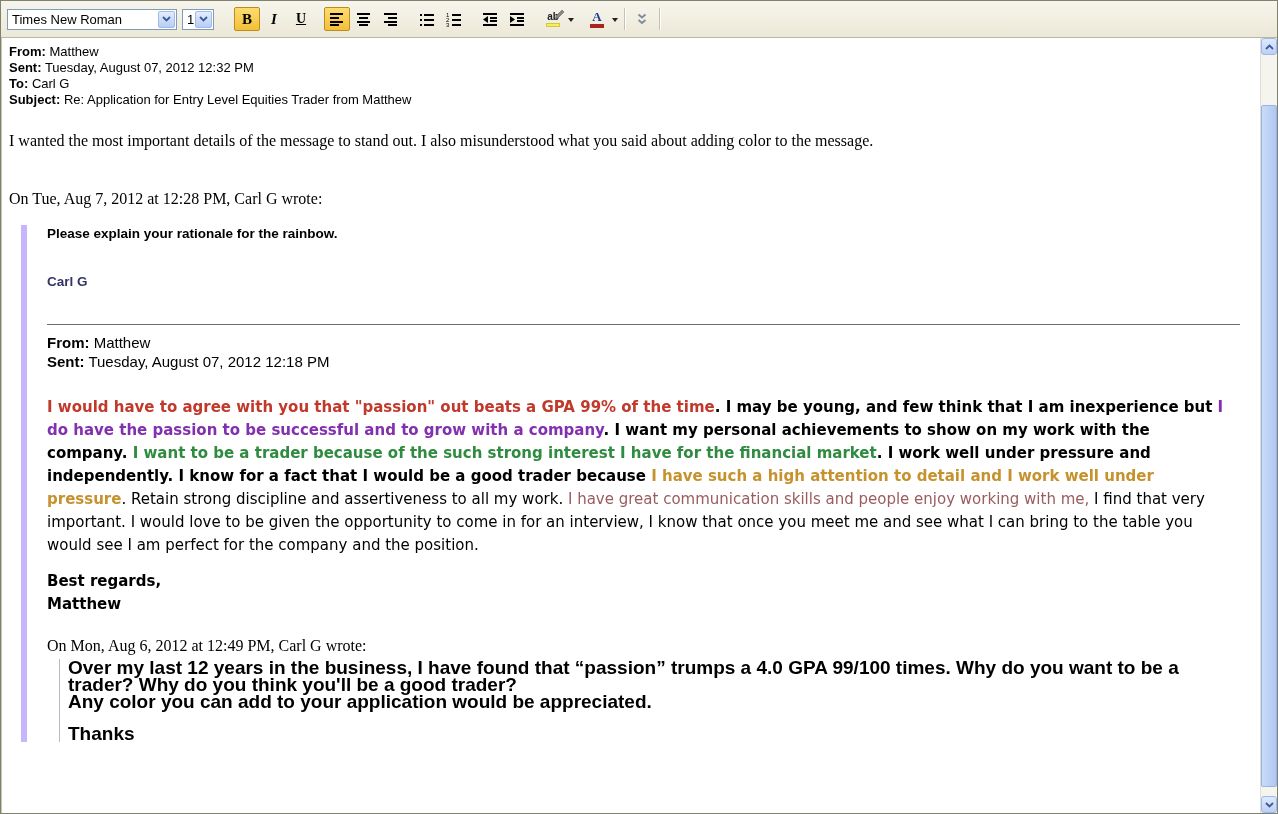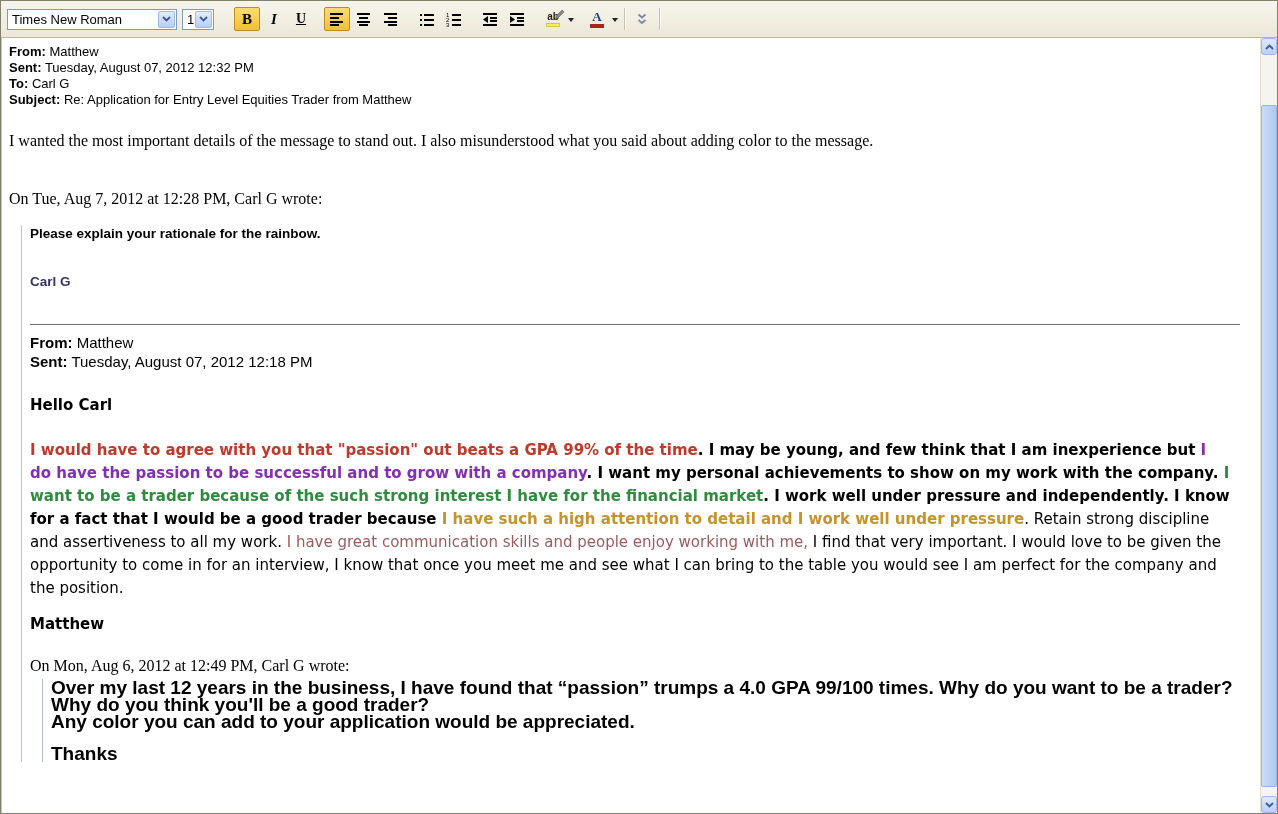--- a/index.html
+++ b/index.html
@@ -46,21 +46,21 @@
   
   .main { flex:1; display:flex; min-height:0; background:#fff;justify-content:space-between; }
   .content {
     flex:1; overflow:hidden; padding:6px 16px 0 7px;
     border-left:1px solid #c9c5b4; color:#000;
   }
   .hdr1 { font-size:13px; line-height:16px; }
   .hdr1 b { font-weight:bold; }
   .intro { font-family:"Liberation Serif",serif; font-size:16px; margin-top:24px; }
   .attr1 { font-family:"Liberation Serif",serif; font-weight:normal; font-size:16px; margin-top:40px; }
-  .quote1 { margin-left:12px; border-left:1px solid #c4b5fd; padding-left:8px; margin-top:17px; }
+  .quote1 { margin-left:12px; border-left:6px solid #c4b5fd; padding-left:20px; margin-top:17px; }
   .q-bold { font-size:13.5px; font-weight:bold; line-height:18px; }
   .sig-navy { font-size:13.5px; font-weight:bold; color:#333366; }
   .quote1 .sig-navy { margin-top:31px; }
   .rule { border:none; border-top:1px solid #6e6e6e; margin:35px 4px 8px 0; }
   .hdr2 { font-size:15px; line-height:19px; }
   .comic { font-family:"DejaVu Sans",sans-serif; }
   .greeting { font-size:15px; font-weight:bold; margin-top:25px; }
   .rainbow { font-size:15px; line-height:23px; margin-top:25px; padding-right:12px; text-align:left; }
   .closing { font-size:15px; font-weight:bold; line-height:23px; margin-top:13px; }
   .attr2 { font-family:"Liberation Serif",serif; font-size:16px; margin-top:21px; }
@@ -256,25 +256,25 @@
         <div class="q-bold">Please explain your rationale for the rainbow.</div>
         <div class="sig-navy">Carl G</div>
 
         <hr class="rule">
 
         <div class="hdr2">
           <div><b>From:</b> <span>Matthew</span></div>
           <div><b>Sent:</b> <span>Tuesday, August 07, 2012 12:18 PM</span></div>
         </div>
 
-        <div class="greeting comic">Hello Carl</div>
 
         <div class="rainbow comic"><span style="color: rgb(192, 57, 43); font-weight: bold;">I would have to agree with you that "passion" out beats a GPA 99% of the time</span><span style="color: rgb(0, 0, 0); font-weight: bold;">. I may be young, and few think that I am inexperience but </span><span style="color: rgb(130, 48, 176); font-weight: bold;">I do have the passion to be successful and to grow with a company</span><span style="color: rgb(0, 0, 0); font-weight: bold;">. I want my personal achievements to show on my work with the company. </span><span style="color: rgb(47, 139, 63); font-weight: bold;">I want to be a trader because of the such strong interest I have for the financial market</span><span style="color: rgb(0, 0, 0); font-weight: bold;">. I work well under pressure and independently. I know for a fact that I would be a good trader because </span><span style="color: rgb(198, 146, 46); font-weight: bold;">I have such a high attention to detail and I work well under pressure</span><span style="color: rgb(0, 0, 0); font-weight: normal;">. Retain strong discipline and assertiveness to all my work. </span><span style="color: rgb(154, 92, 95); font-weight: normal;">I have great communication skills and people enjoy working with me,</span><span style="color: rgb(0, 0, 0); font-weight: normal;"> I find that very important. I would love to be given the opportunity to come in for an interview, I know that once you meet me and see what I can bring to the table you would see I am perfect for the company and the position.</span></div>
 
         <div class="closing comic">
+          <div>Best regards,</div>
           <div>Matthew</div>
         </div>
 
         <div class="attr2">On Mon, Aug 6, 2012 at 12:49 PM, Carl G wrote:</div>
 
         <div class="quote2">
           <div class="q2-line">Over my last 12 years in the business, I have found that “passion” trumps a 4.0 GPA 99/100 times. Why do you want to be a trader? Why do you think you'll be a good trader?</div>
           <div class="q2-line">Any color you can add to your application would be appreciated.</div>
           <div class="q2-line thanks">Thanks</div>
 

